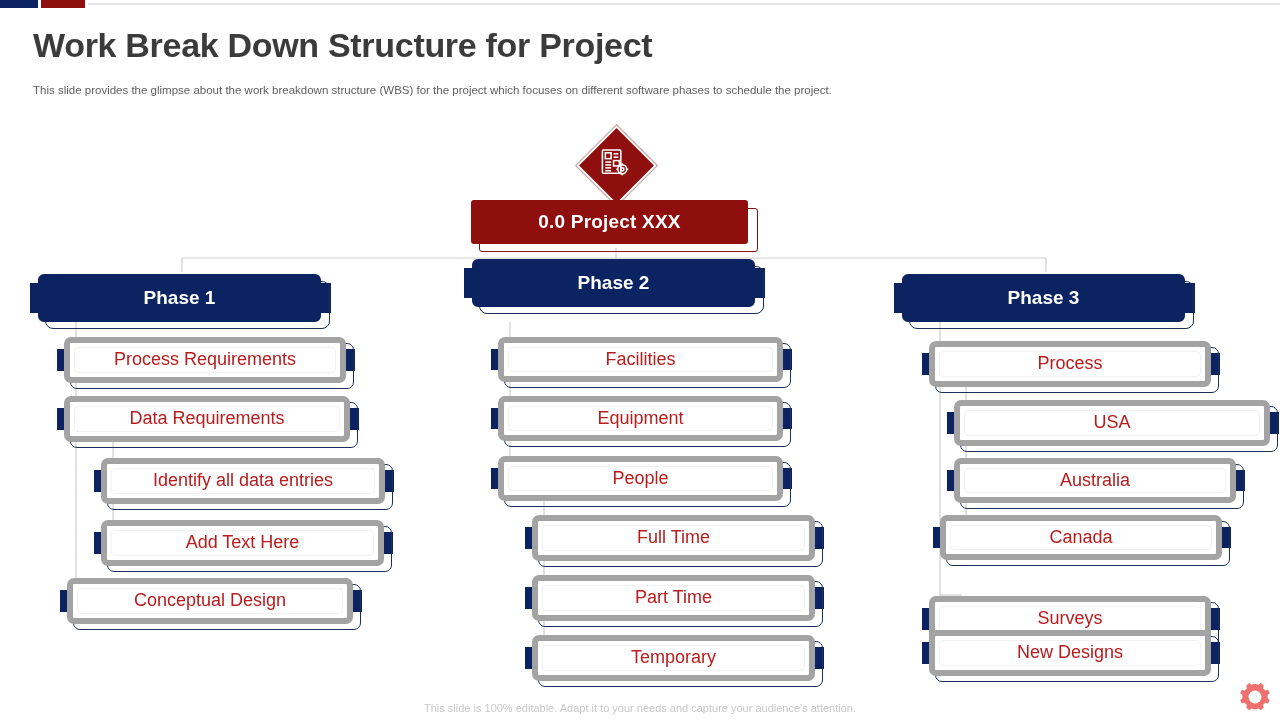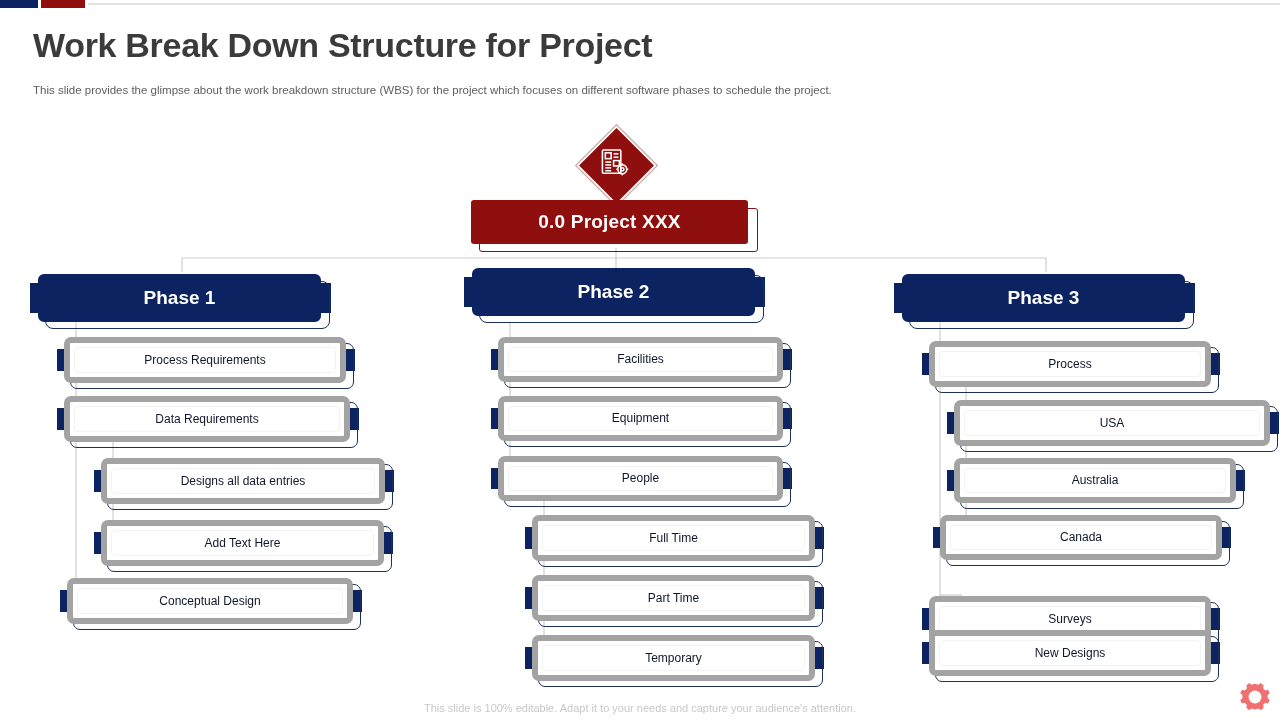--- a/index.html
+++ b/index.html
@@ -126,22 +126,22 @@
     left: 0; top: 0; right: 0; bottom: 0;
     border: 6px solid #a3a3a3;
     border-radius: 7px;
     display: flex;
     align-items: center;
     justify-content: center;
     background: #ffffff;
     box-sizing: border-box;
   }
   .node .face .label {
-    font-size: 12px;
-    color: #0f172a;
+    font-size: 18px;
+    color: #b91c1c;
     text-align: center;
     padding: 0 10px;
     line-height: 1.2;
   }
 
   
   #node-root .face {
     background: #8f0f0f;
     border-color: #8f0f0f;
     border-radius: 3px;
@@ -313,21 +313,21 @@
   <div class="face">
     <span class="label">Data Requirements</span>
   </div>
 </div>
 
 <div class="node leaf" style="left:101px; top:458px; width:284px; height:46px;">
   <div class="tab-l"></div>
   <div class="tab-r"></div>
   <div class="frame"></div>
   <div class="face">
-    <span class="label">Designs  all data entries</span>
+    <span class="label">Identify  all data entries</span>
   </div>
 </div>
 
 <div class="node leaf" style="left:101px; top:520px; width:283px; height:46px;">
   <div class="tab-l"></div>
   <div class="tab-r"></div>
   <div class="frame"></div>
   <div class="face">
     <span class="label">Add Text Here</span>
   </div>
@@ -335,21 +335,21 @@
 
 <div class="node leaf" style="left:67px; top:578px; width:286px; height:46px;">
   <div class="tab-l"></div>
   <div class="tab-r"></div>
   <div class="frame"></div>
   <div class="face">
     <span class="label">Conceptual Design</span>
   </div>
 </div>
 
-<div class="node phase" style="left:472px; top:268px; width:283px; height:48px;text-decoration:underline;">
+<div class="node phase" style="left:472px; top:259px; width:283px; height:48px;text-decoration:underline;">
   <div class="tab-l"></div>
   <div class="tab-r"></div>
   <div class="frame"></div>
   <div class="face">
     <span class="label">Phase 2</span>
   </div>
 </div>
 
 <div class="node leaf" style="left:498px; top:337px; width:285px; height:45px;">
   <div class="tab-l"></div>

